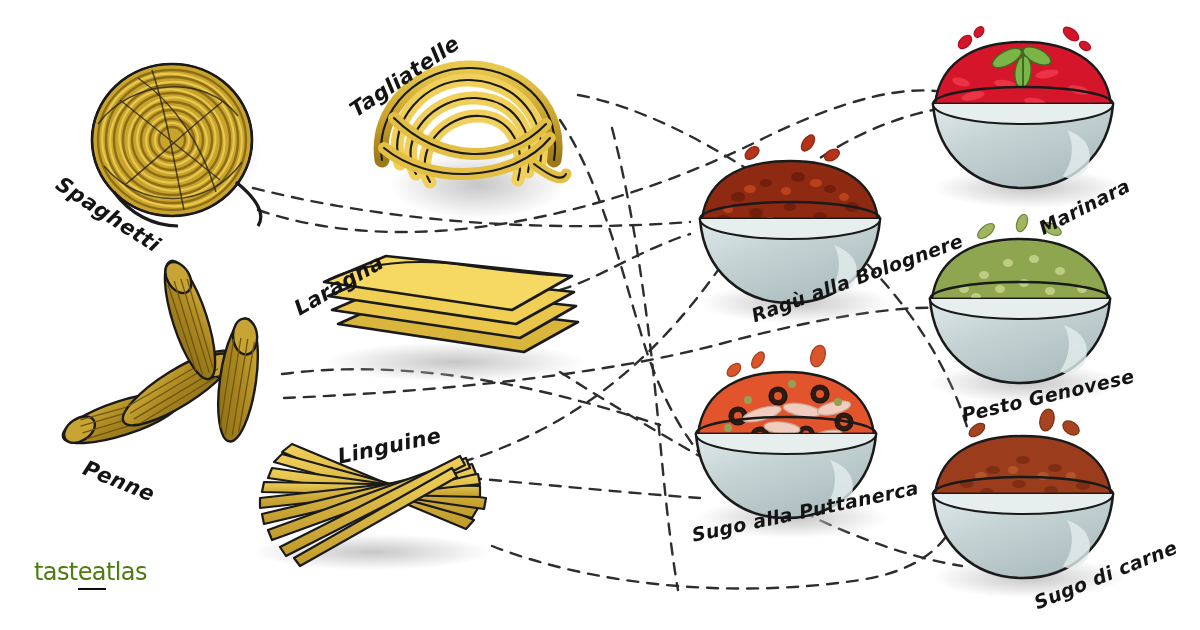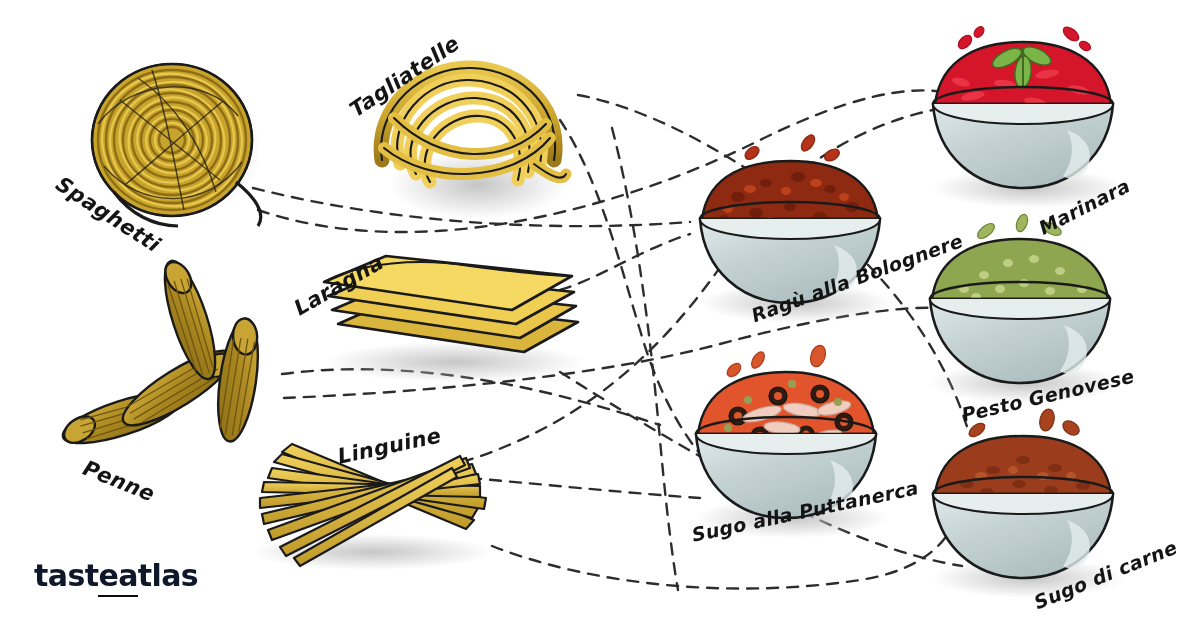--- a/index.html
+++ b/index.html
@@ -35,24 +35,23 @@
     transform-origin: left center;
     pointer-events: none;
   }
   .label.sz-lg { font-size: 21px; }
   .label.sz-md { font-size: 19px; }
   .logo {
     position: absolute;
     left: 34px;
     top: 558px;
     font-family: "DejaVu Sans", sans-serif;
-    font-size: 30px;
-    color: #0f172a;
+    font-size: 24px;
+    color: #4d7c0f;
     letter-spacing: -0.6px;
-    font-weight: bold;
   }
   .logo .lg-mid {
     border-bottom: 2px solid #0d0d0d;
     padding-bottom: 2px;
   }
 </style>
 </head>
 <body>
 
 <div id="stage">

